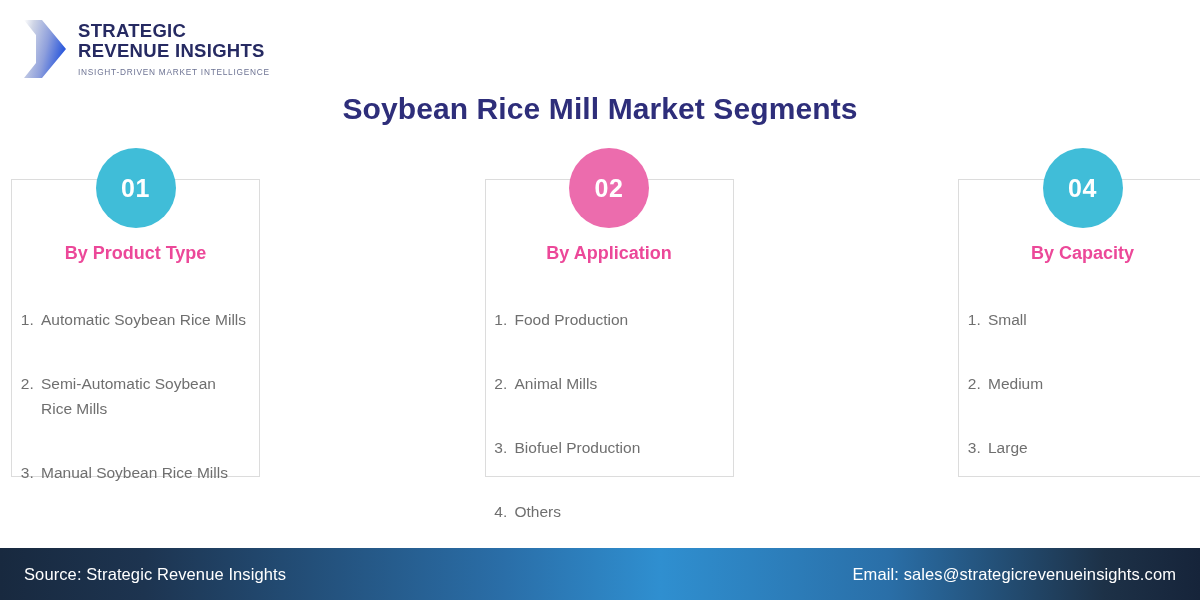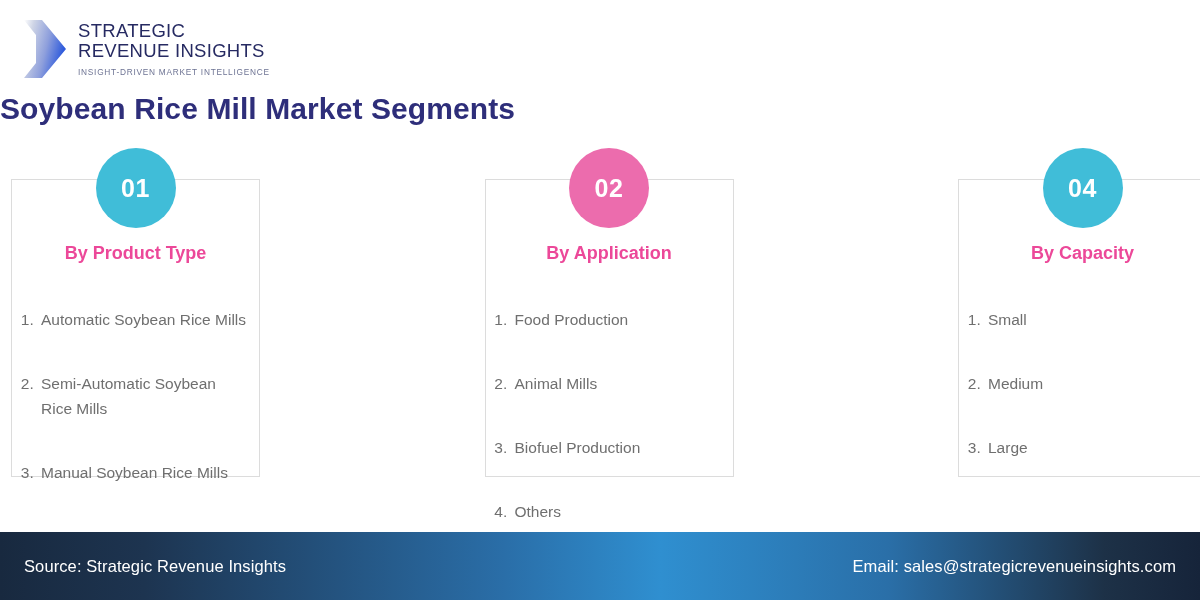--- a/index.html
+++ b/index.html
@@ -27,42 +27,42 @@
     width: 46px;
     height: 62px;
     flex: 0 0 auto;
     margin-right: 10px;
   }
   .logo-text-wrap {
     padding-top: 3px;
   }
   .logo-line1, .logo-line2 {
     font-family: "Liberation Sans", sans-serif;
-    font-weight: normal;
+    font-weight: bold;
     font-size: 18.5px;
     letter-spacing: 0.3px;
     color: #262a62;
     line-height: 20px;
     white-space: nowrap;
   }
   .logo-tagline {
     margin-top: 6px;
     font-size: 8.3px;
     letter-spacing: 0.75px;
     color: #6d7393;
     white-space: nowrap;
   }
 
   
   .page-title {
     position: absolute;
     top: 92px;
     left: 0;
     width: 1200px;
-    text-align: left;
+    text-align: center;
     font-size: 30px;
     font-weight: bold;
     color: #2e2e7a;
     letter-spacing: 0.1px;
   }
 
   
   .cards-row {
     position: absolute;
     top: 179px;
@@ -117,21 +117,21 @@
     padding-left: 3px;
     margin-top: 39px;
   }
 
   
   .footer {
     position: absolute;
     left: 0;
     bottom: 0;
     width: 1200px;
-    height: 68px;
+    height: 52px;
     background: linear-gradient(90deg,
         #18293f 0%,
         #1d3450 12%,
         #2a6ea8 42%,
         #2f8fd0 55%,
         #2a6fa8 74%,
         #1d3147 92%,
         #16243a 100%);
     display: flex;
     align-items: center;

